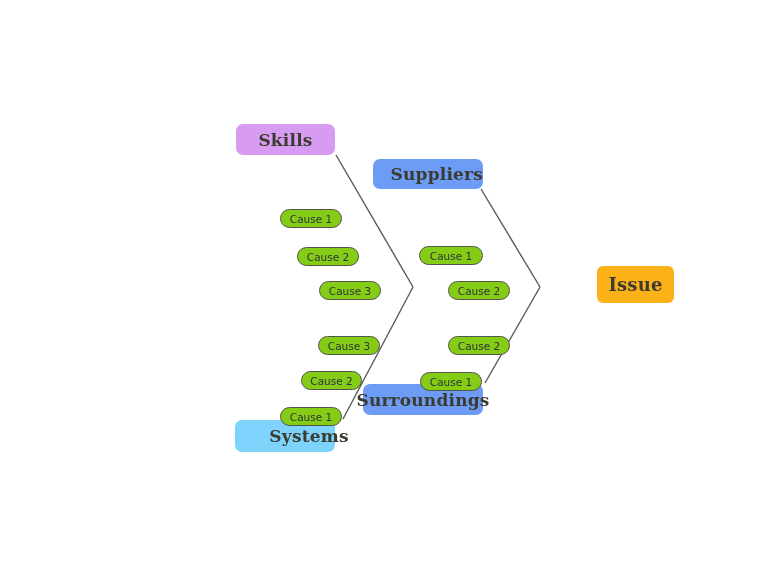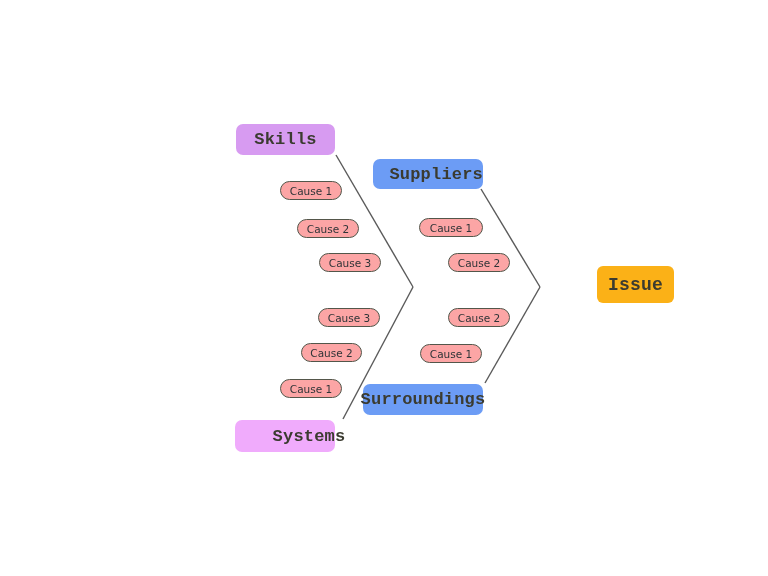--- a/index.html
+++ b/index.html
@@ -14,34 +14,34 @@
   .node{
     position:absolute;
     display:flex;align-items:center;justify-content:center;
     box-sizing:border-box;
     border-radius:7px;
     color:#3b3b30;
     font-weight:bold;
     font-size:17px;
     letter-spacing:.2px;
     cursor:default;
-    font-family:Liberation Mono, monospace;
   }
   .node.issue{font-size:18px;border-radius:6px;}
   .pill{
     position:absolute;
     display:flex;align-items:center;justify-content:center;
     box-sizing:border-box;
-    background:#fca5a5;
+    background:#84cc16;
     border:1.5px solid #53564a;
     border-radius:10px;
     font-family:"DejaVu Sans", sans-serif;
     font-size:10.5px;
     color:#2f3437;
     cursor:default;
+    margin-top:28px;
   }
   
   .pos-skills      {left:236px;top:124px;width:99px; height:31px;}
   .pos-suppliers   {left:373px;top:159px;width:110px;height:30px;justify-content:flex-end;}
   .pos-systems     {left:235px;top:420px;width:100px;height:32px;}
   .pos-surroundings{left:363px;top:384px;width:120px;height:31px;}
   .pos-issue       {left:557px;top:266px;width:77px; height:37px;}
   
   .pos-sk-c1{left:280px;top:181px;width:62px;height:19px;}
   .pos-sk-c2{left:297px;top:219px;width:62px;height:19px;}
@@ -80,21 +80,21 @@
   </svg>
 
   <div class="node pos-skills" style="background-color: rgb(215, 155, 241);">
     <span>Skills</span>
   </div>
 
   <div class="node pos-suppliers" style="background-color: rgb(108, 156, 245);">
     <span>Suppliers</span>
   </div>
 
-  <div class="node pos-systems" style="background-color: #f0abfc; padding-left: 48px;">
+  <div class="node pos-systems" style="background-color: #7dd3fc; padding-left: 48px;">
     <span>Systems</span>
   </div>
 
   <div class="node pos-surroundings" style="background-color: rgb(108, 156, 245);">
     <span>Surroundings</span>
   </div>
 
   <div class="node issue pos-issue" style="background-color: rgb(251, 177, 23); margin-left: 40px;">
     <span>Issue</span>
   </div>

